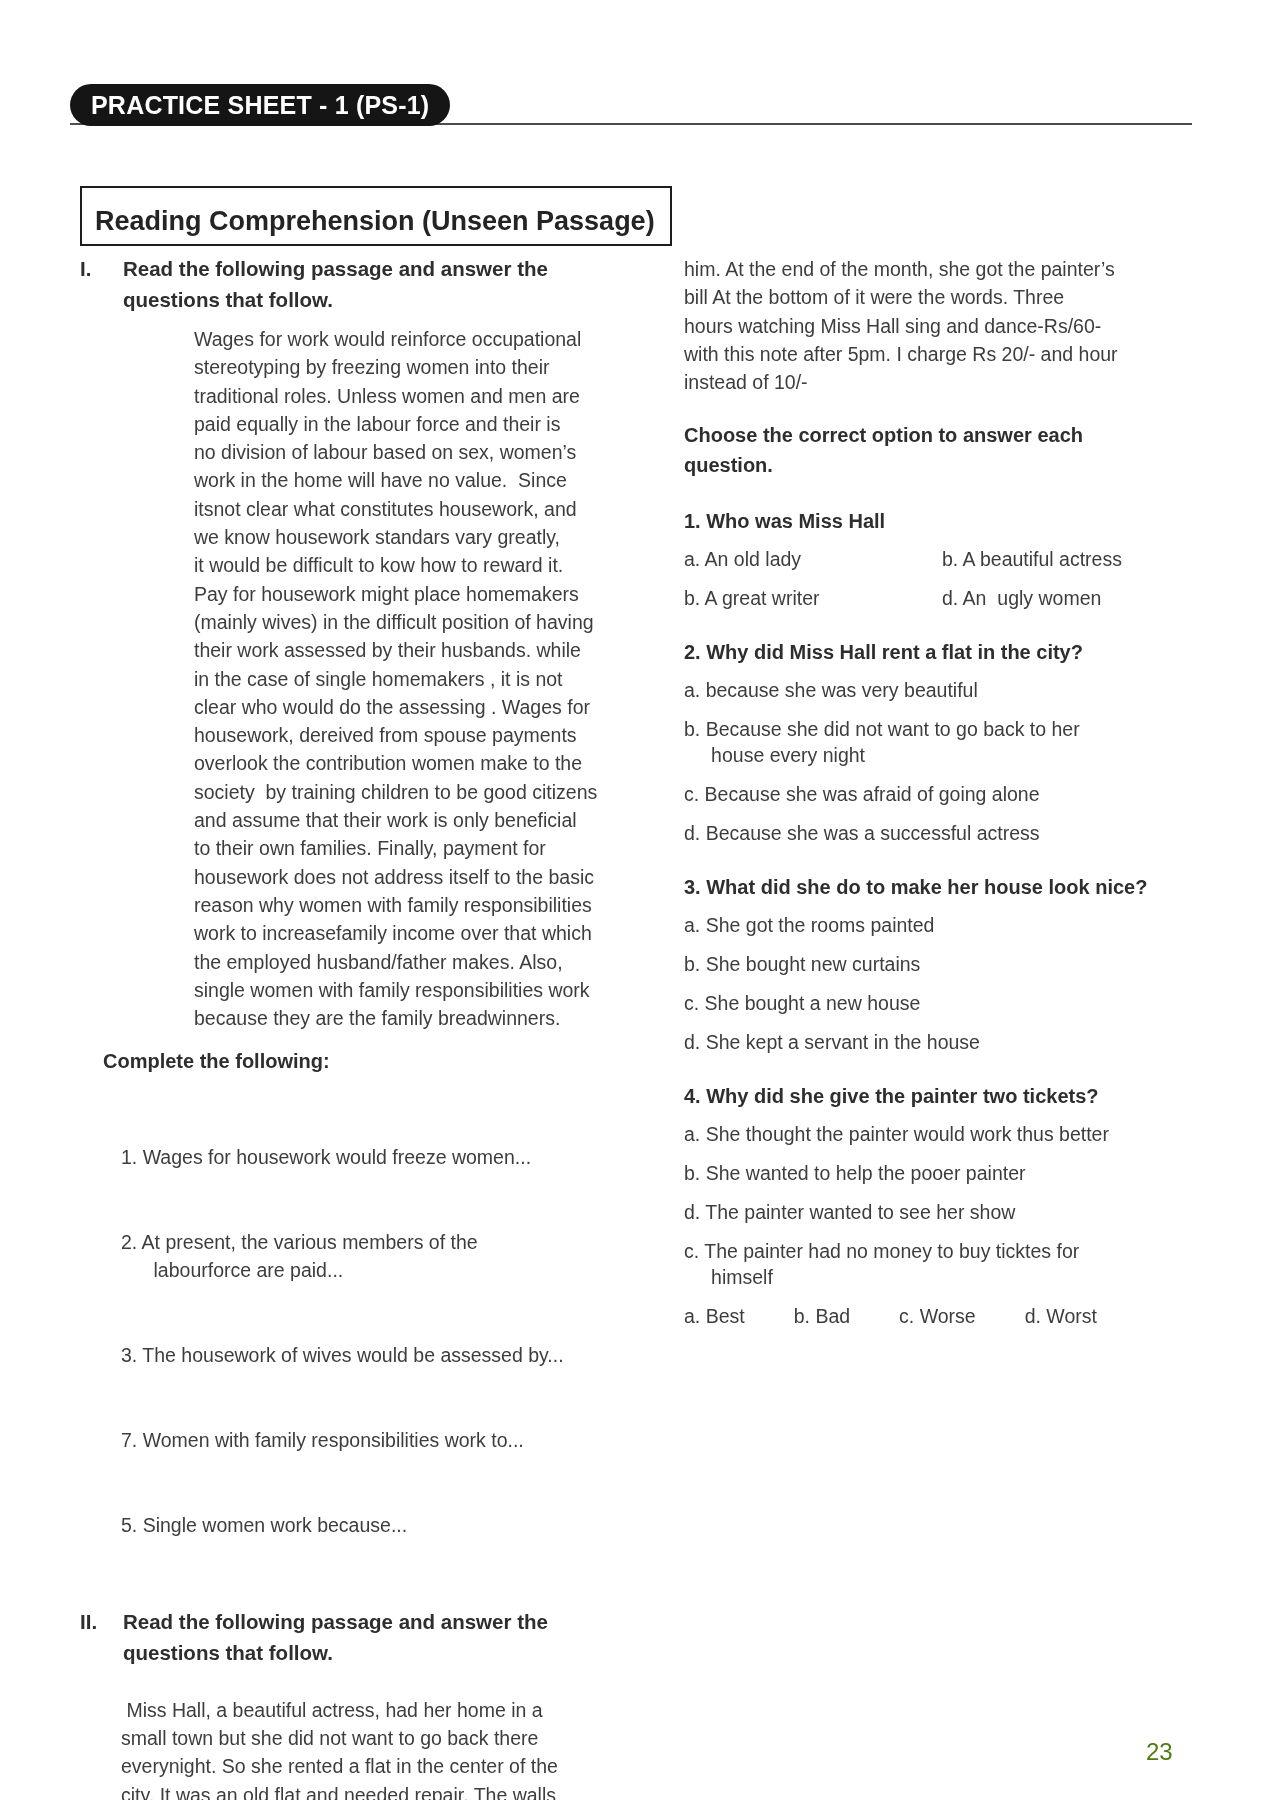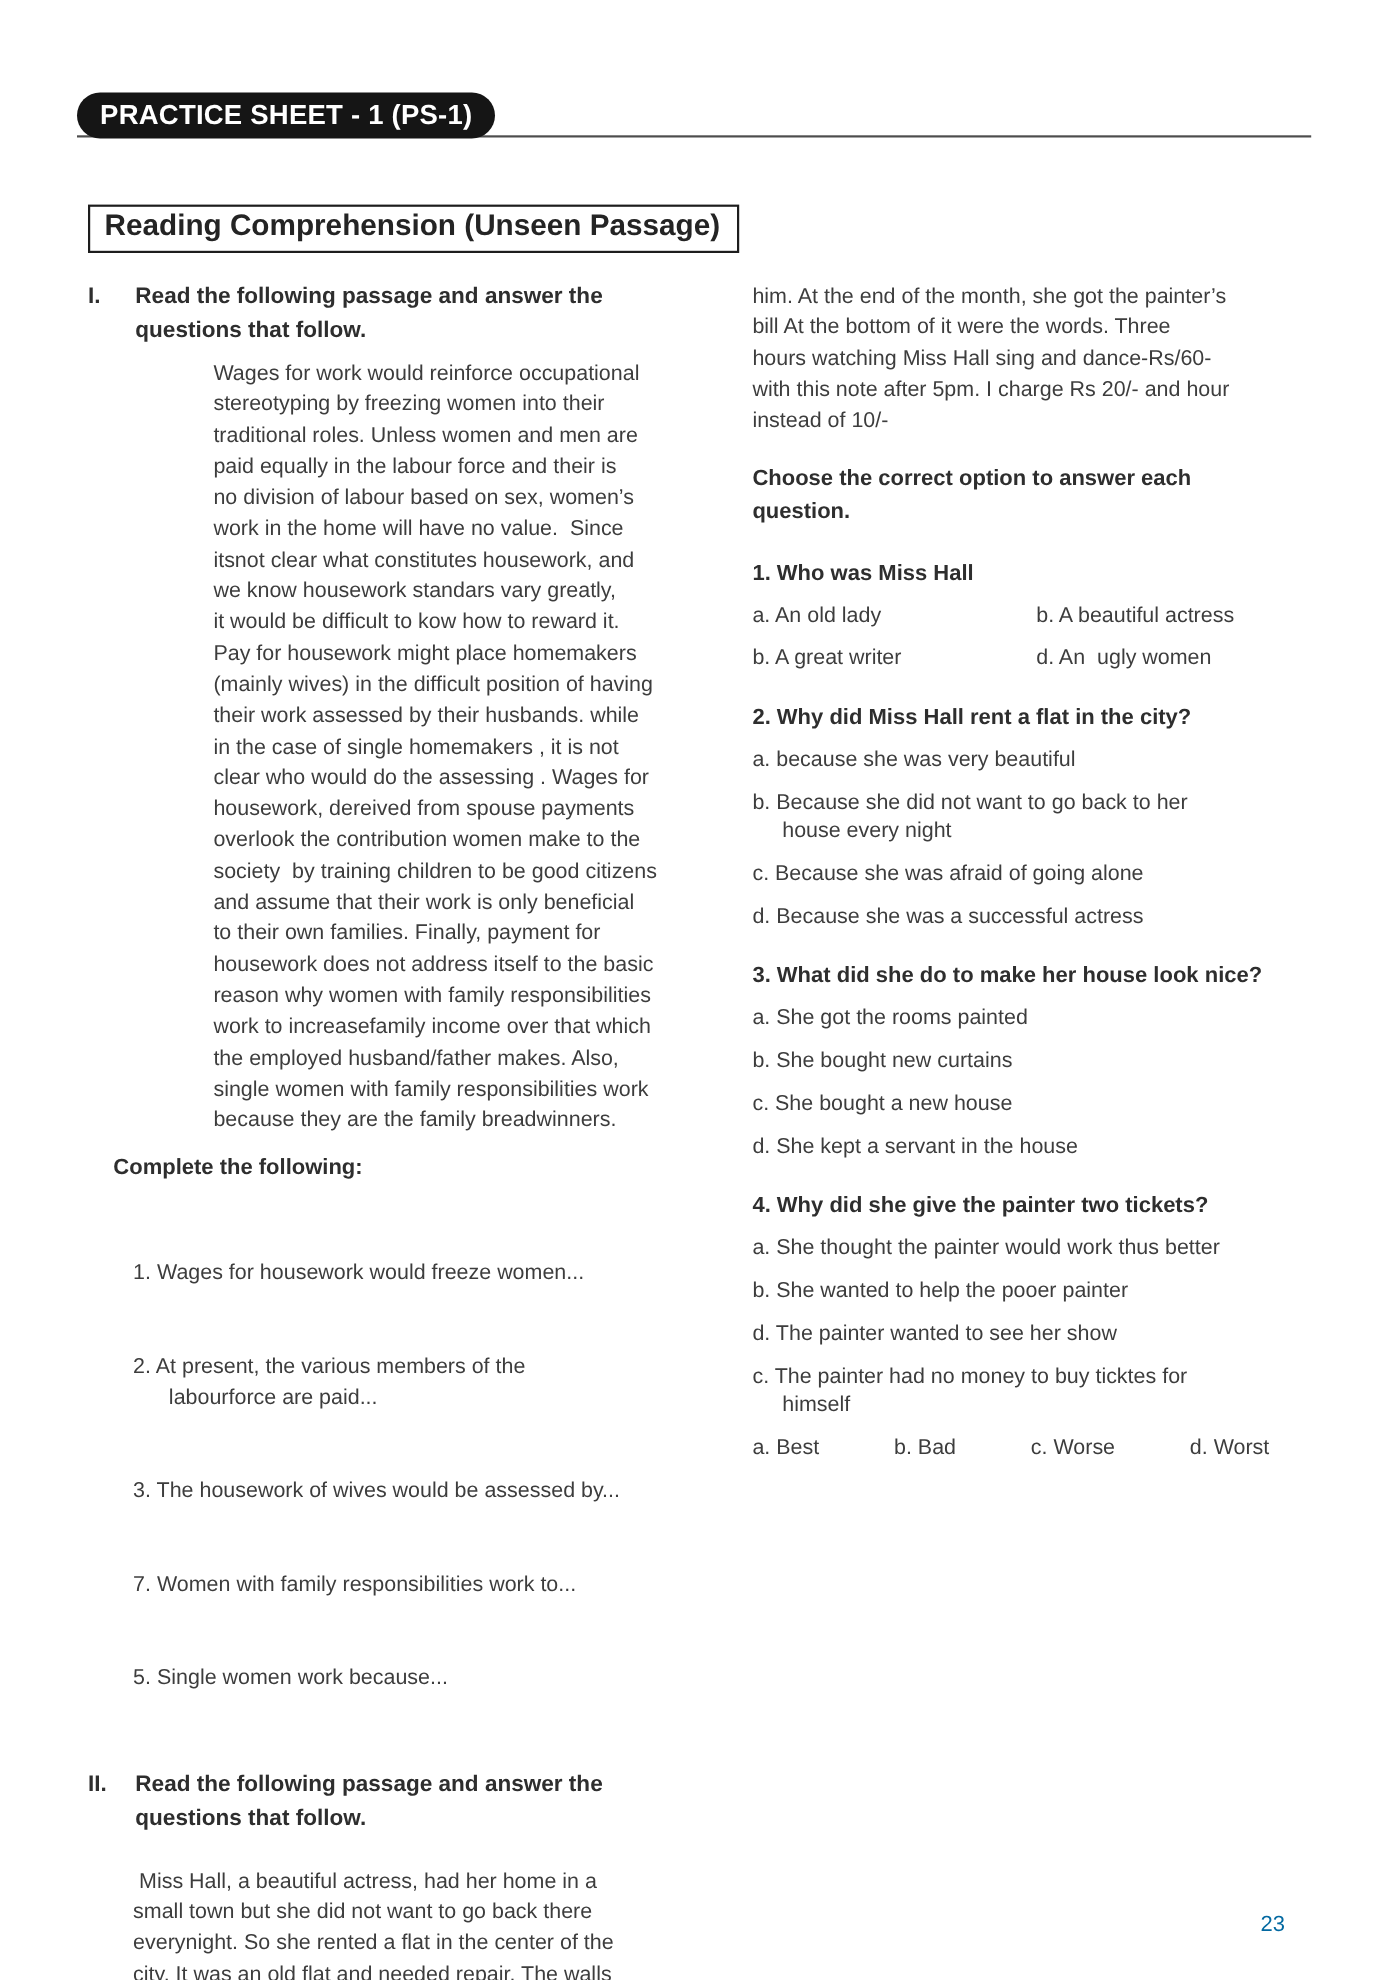--- a/index.html
+++ b/index.html
@@ -22,21 +22,21 @@
     z-index:2; white-space:nowrap;
   }
   .rule {
     position:absolute; left:70px; top:123px;
     width:1122px; height:2px; background:#4d4d4d;
     z-index:1;
   }
   .title-box {
     position:absolute; left:80px; top:186px;
     border:2.5px solid #1d1d1d;
-    padding:2px 15px 7px 13px;
+    padding:18px 15px 7px 13px;
     font-size:27px; font-weight:700; color:#242424;
     white-space:nowrap;
   }
   
   .col-left  { position:absolute; left:80px;  top:253px; width:548px; }
   .col-right { position:absolute; left:684px; top:255px; width:532px; }
 
   .sec { display:flex; }
   .sec2 { margin-top:10px; }
   .sec-num  { flex:0 0 43px; font-weight:700; font-size:20.5px; line-height:31px; color:#2e2e2e; }
@@ -45,25 +45,25 @@
   .passage1 { margin:10px 0 0 114px; font-size:19.5px; line-height:28.3px; white-space:pre-wrap; }
   .complete { margin:15px 0 0 23px; font-size:20px; font-weight:700; line-height:28px; color:#2e2e2e; }
   .fill-list { margin:11px 0 0 41px; font-size:19.5px; line-height:28.3px; white-space:pre-wrap; }
   .passage2 { margin:28px 0 0 41px; font-size:19.5px; line-height:28.3px; white-space:pre-wrap; }
 
   .rpass  { font-size:19.5px; line-height:28.3px; white-space:pre-wrap; }
   .choose { margin-top:24px; font-weight:700; font-size:20px; line-height:30px; color:#2e2e2e; white-space:pre-wrap; }
   .rq     { margin-top:29px; font-weight:700; font-size:20px; line-height:24px; color:#2e2e2e; }
   .ropt   { margin-top:13px; font-size:19.5px; line-height:26px; white-space:pre-wrap; }
   .opt-grid { display:grid; grid-template-columns:258px 1fr; }
-  .opt-row  { display:flex; gap:68px; }
+  .opt-row  { display:flex; gap:49px; }
 
   .page-number {
     position:absolute; left:1146px; top:1738px;
-    font-size:20px; color:#0369a1;
+    font-size:24px; color:#4d7c0f;
   }
 </style>
 </head>
 <body>
 
 <div class="page">
 
   <div class="badge">PRACTICE SHEET - 1 (PS-1)</div>
   <div class="rule"></div>
 

